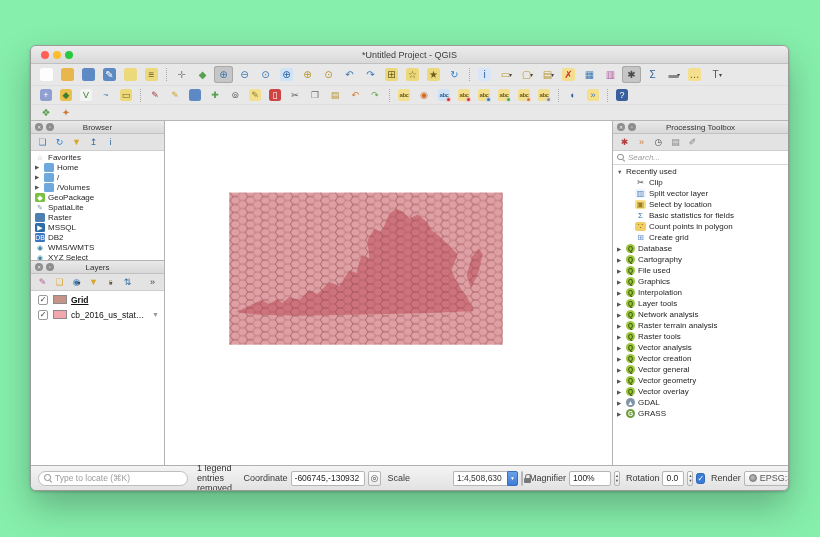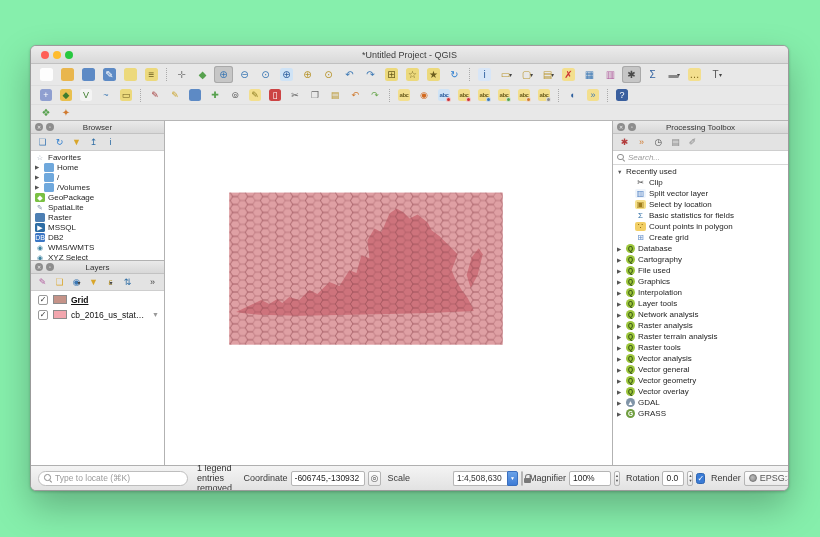--- a/index.html
+++ b/index.html
@@ -671,36 +671,36 @@
                   <span>Layer tools</span>
                 </div>
                 <div class="trow">
                   <span class="arr">▶</span>
                   <span class="gico" style="background: rgb(157, 198, 60); color: rgb(47, 77, 18);">Q</span>
                   <span>Network analysis</span>
                 </div>
                 <div class="trow">
                   <span class="arr">▶</span>
                   <span class="gico" style="background: rgb(157, 198, 60); color: rgb(47, 77, 18);">Q</span>
-                  <span>Raster analysis</span>
-                </div>
-                <div class="trow">
-                  <span class="arr">▶</span>
-                  <span class="gico" style="background: rgb(157, 198, 60); color: rgb(47, 77, 18);">Q</span>
                   <span>Raster terrain analysis</span>
                 </div>
                 <div class="trow">
                   <span class="arr">▶</span>
                   <span class="gico" style="background: rgb(157, 198, 60); color: rgb(47, 77, 18);">Q</span>
                   <span>Raster tools</span>
                 </div>
                 <div class="trow">
                   <span class="arr">▶</span>
                   <span class="gico" style="background: rgb(157, 198, 60); color: rgb(47, 77, 18);">Q</span>
                   <span>Vector analysis</span>
+                </div>
+                <div class="trow">
+                  <span class="arr">▶</span>
+                  <span class="gico" style="background: rgb(157, 198, 60); color: rgb(47, 77, 18);">Q</span>
+                  <span>Vector creation</span>
                 </div>
                 <div class="trow">
                   <span class="arr">▶</span>
                   <span class="gico" style="background: rgb(157, 198, 60); color: rgb(47, 77, 18);">Q</span>
                   <span>Vector general</span>
                 </div>
                 <div class="trow">
                   <span class="arr">▶</span>
                   <span class="gico" style="background: rgb(157, 198, 60); color: rgb(47, 77, 18);">Q</span>
                   <span>Vector geometry</span>

